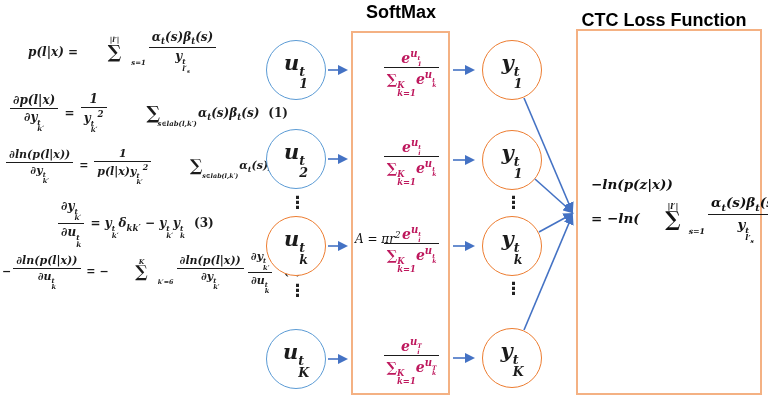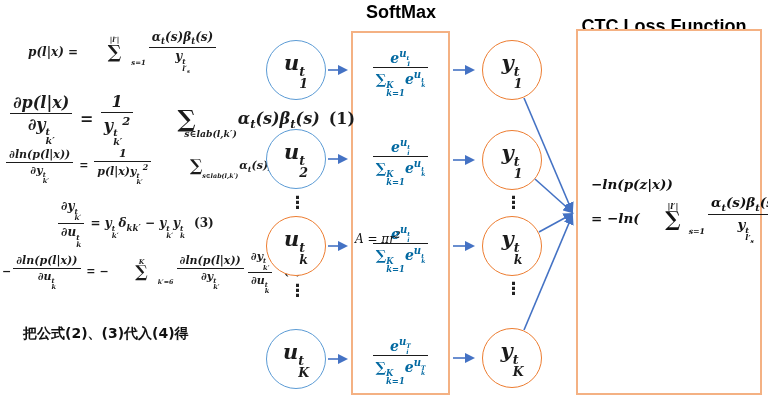--- a/index.html
+++ b/index.html
@@ -4,37 +4,37 @@
 <style>
   html,body{margin:0;padding:0;background:#fff;}
   .canvas{position:relative;width:768px;height:401px;background:var(--background,#fff);overflow:hidden;
           font-family:"DejaVu Serif",serif;}
   .arrows{position:absolute;left:0;top:0;pointer-events:none;}
   .arrows line{stroke:var(--arrow-blue,#4472C4);stroke-width:1.6;}
   .arrows .ah{fill:var(--arrow-blue,#4472C4);}
 
   .title{position:absolute;text-align:center;font:bold 18px "Liberation Sans",sans-serif;color:#000;white-space:nowrap;}
   .t-sm{left:331px;top:2px;width:140px;}
-  .t-ctc{left:562px;top:16px;width:204px;text-decoration:underline;}
+  .t-ctc{left:562px;top:10px;width:204px;}
 
   .obox{position:absolute;border:2px solid var(--box-border,#F4B183);background:#fff;box-sizing:border-box;}
   .sm-box{left:351px;top:31px;width:99px;height:364px;}
   .ctc-box{left:576px;top:29px;width:186px;height:366px;}
 
   .node{position:absolute;width:60px;height:60px;border-radius:50%;background:#fff;
         display:flex;align-items:center;justify-content:center;box-sizing:border-box;
         font:italic bold 21px "DejaVu Serif",serif;color:#1b1b1b;}
   .node.blue{border:1.6px solid var(--node-blue,#5B9BD5);}
   .node.orange{border:1.6px solid var(--node-orange,#ED7D31);}
 
   .dots{position:absolute;width:16px;text-align:center;font:bold 17px "DejaVu Sans",sans-serif;color:#222;line-height:1;}
 
   .lf{position:absolute;white-space:nowrap;font-style:italic;font-weight:bold;color:var(--formula-text,#1b1b1b);}
-  .sf{position:absolute;left:351px;width:99px;text-align:center;
-      font:italic bold 14px "DejaVu Serif",serif;color:#0369a1;}
+  .sf{position:absolute;left:362px;width:99px;text-align:center;
+      font:italic bold 14px "DejaVu Serif",serif;color:#be185d;}
   .stray{position:absolute;left:355px;top:190px;font:italic 12px "DejaVu Serif",serif;color:#111;margin-top:40px;}
   .ctcf{position:absolute;left:591px;top:176px;white-space:nowrap;
         font:italic bold 13.5px "DejaVu Serif",serif;color:#111;}
   .ctcf>div{margin-bottom:2px;}
   .note{position:absolute;left:23px;top:325px;font:bold 14px "DejaVu Sans",sans-serif;color:#111;white-space:nowrap;}
 
   
   .fr{display:inline-flex;flex-direction:column;vertical-align:middle;text-align:center;margin:0 2px;}
   .fr>.n{border-bottom:1.4px solid #1b1b1b;padding:0 3px 1px;font-style:italic;}
   .fr>.d{padding:1px 3px 0;}
@@ -82,21 +82,21 @@
         <span class="sot">|l′|</span>
         <span class="sos">∑</span>
         <span class="sob">s=1</span>
       </span><span class="fr">
         <span class="n">α<sub>t</sub>(s)β<sub>t</sub>(s)</span>
         <span class="d">y<span class="ss">
             <span class="st">t</span>
             <span class="sb">l′<sub>s</sub></span>
           </span></span>
       </span></div>
-  <div class="lf" style="left:8px;top:92px;font-size:16px"><span class="fr">
+  <div class="lf" style="left:8px;top:92px;font-size:12px"><span class="fr">
         <span class="n">∂p(l|x)</span>
         <span class="d">∂y<span class="ss">
             <span class="st">t</span>
             <span class="sb">k′</span>
           </span></span>
       </span> = <span class="fr">
         <span class="n">1</span>
         <span class="d">y<span class="ss">
             <span class="st">t</span>
             <span class="sb">k′</span>
@@ -161,21 +161,20 @@
       </span><span class="fr">
         <span class="n">∂y<span class="ss">
             <span class="st">t</span>
             <span class="sb">k′</span>
           </span></span>
         <span class="d">∂u<span class="ss">
             <span class="st">t</span>
             <span class="sb">k</span>
           </span></span>
       </span><span class="lbl">(4)</span></div>
-  <div class="note">把公式(2)、(3)代入(4)得</div>
 
   <div class="node blue" style="left:266px;top:40px">
       <span>u<span class="ss">
           <span class="st">t</span>
           <span class="sb">1</span>
         </span></span>
     </div>
   <div class="node blue" style="left:266px;top:129px">
       <span>u<span class="ss">
           <span class="st">t</span>

